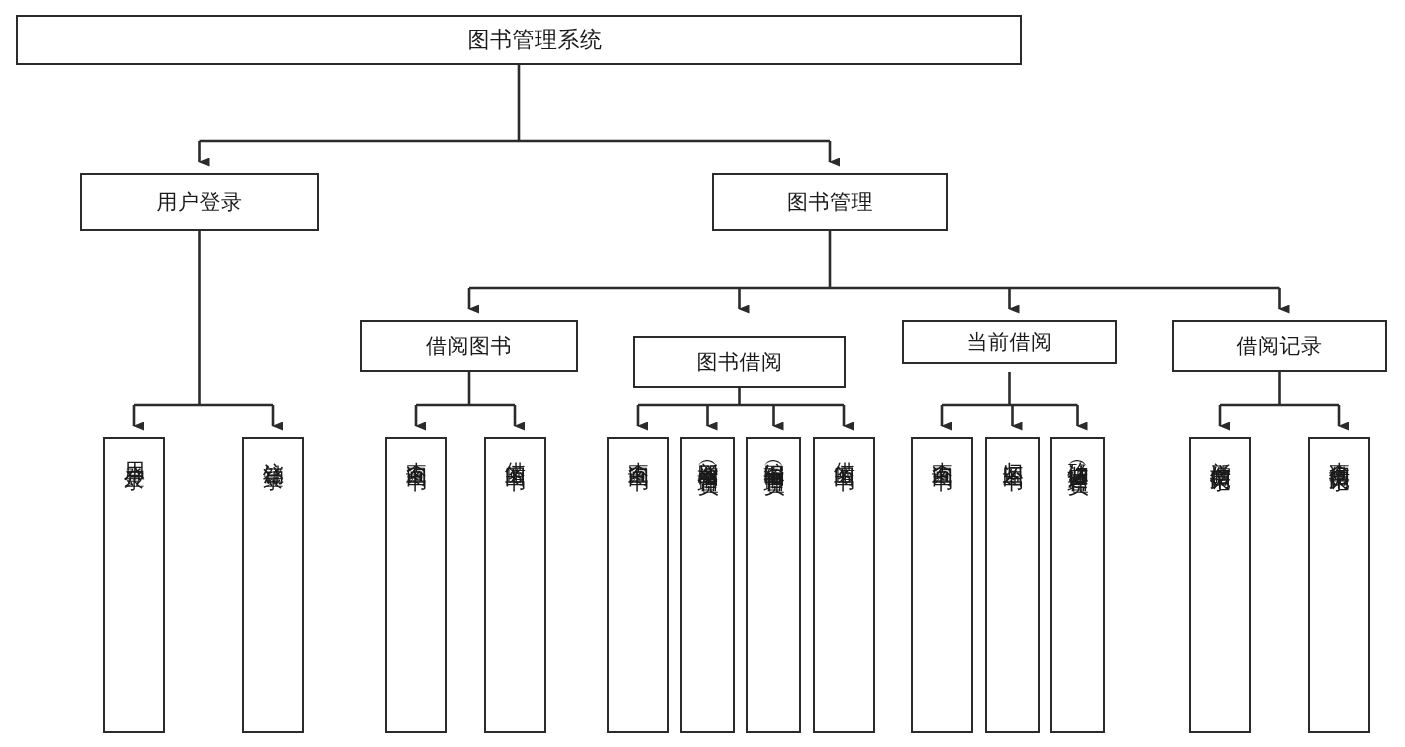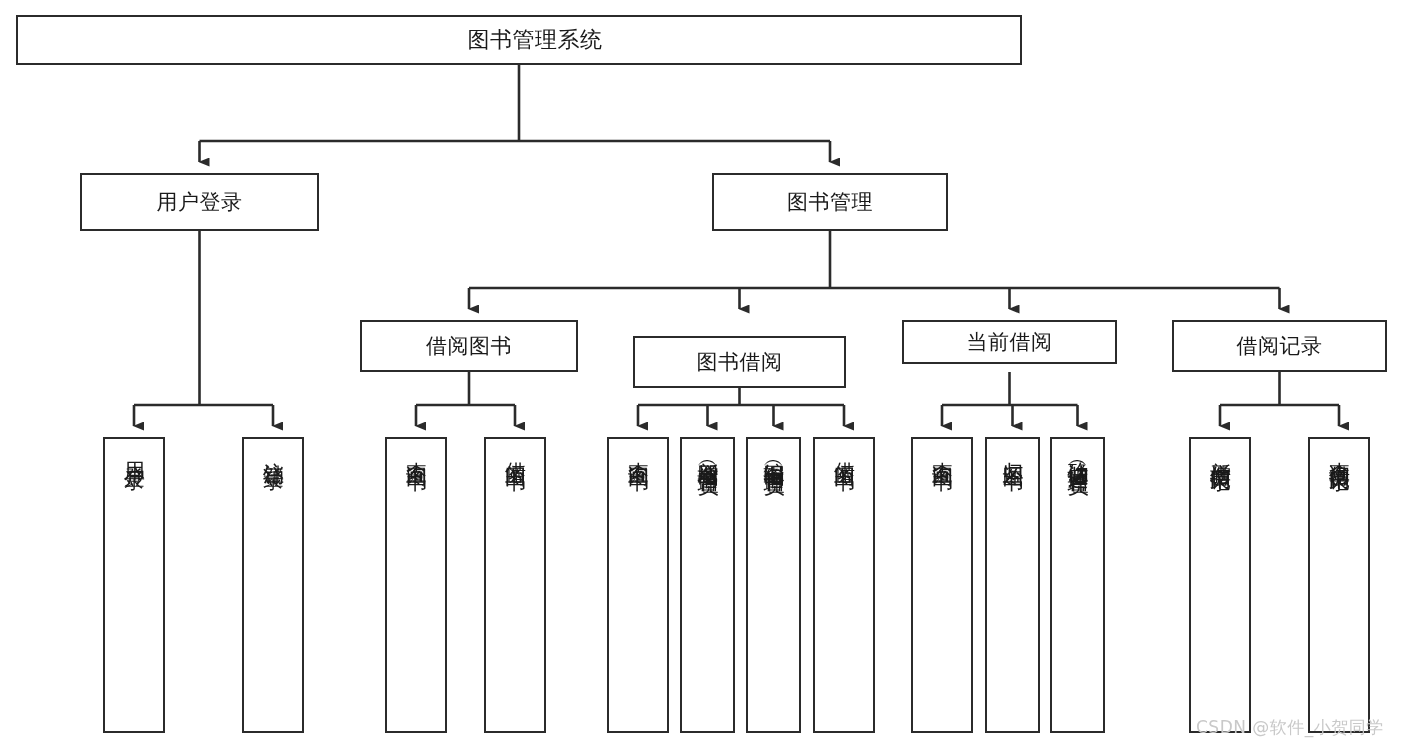--- a/index.html
+++ b/index.html
@@ -181,14 +181,13 @@
         <span class="label">确认归还（管理员）</span>
       </div>
       <div class="node vert tall" style="left: 1189px; top: 437px; width: 62px; height: 296px;">
         <span class="label">新增借阅记录</span>
       </div>
       <div class="node vert tall" style="left: 1308px; top: 437px; width: 62px; height: 296px;">
         <span class="label">查询借阅记录</span>
       </div>
     </div>
 
-  <div class="watermark" style="left:1196px; top:716px;">CSDN @软件_小贺同学</div>
 </div>
 
 </body></html>

